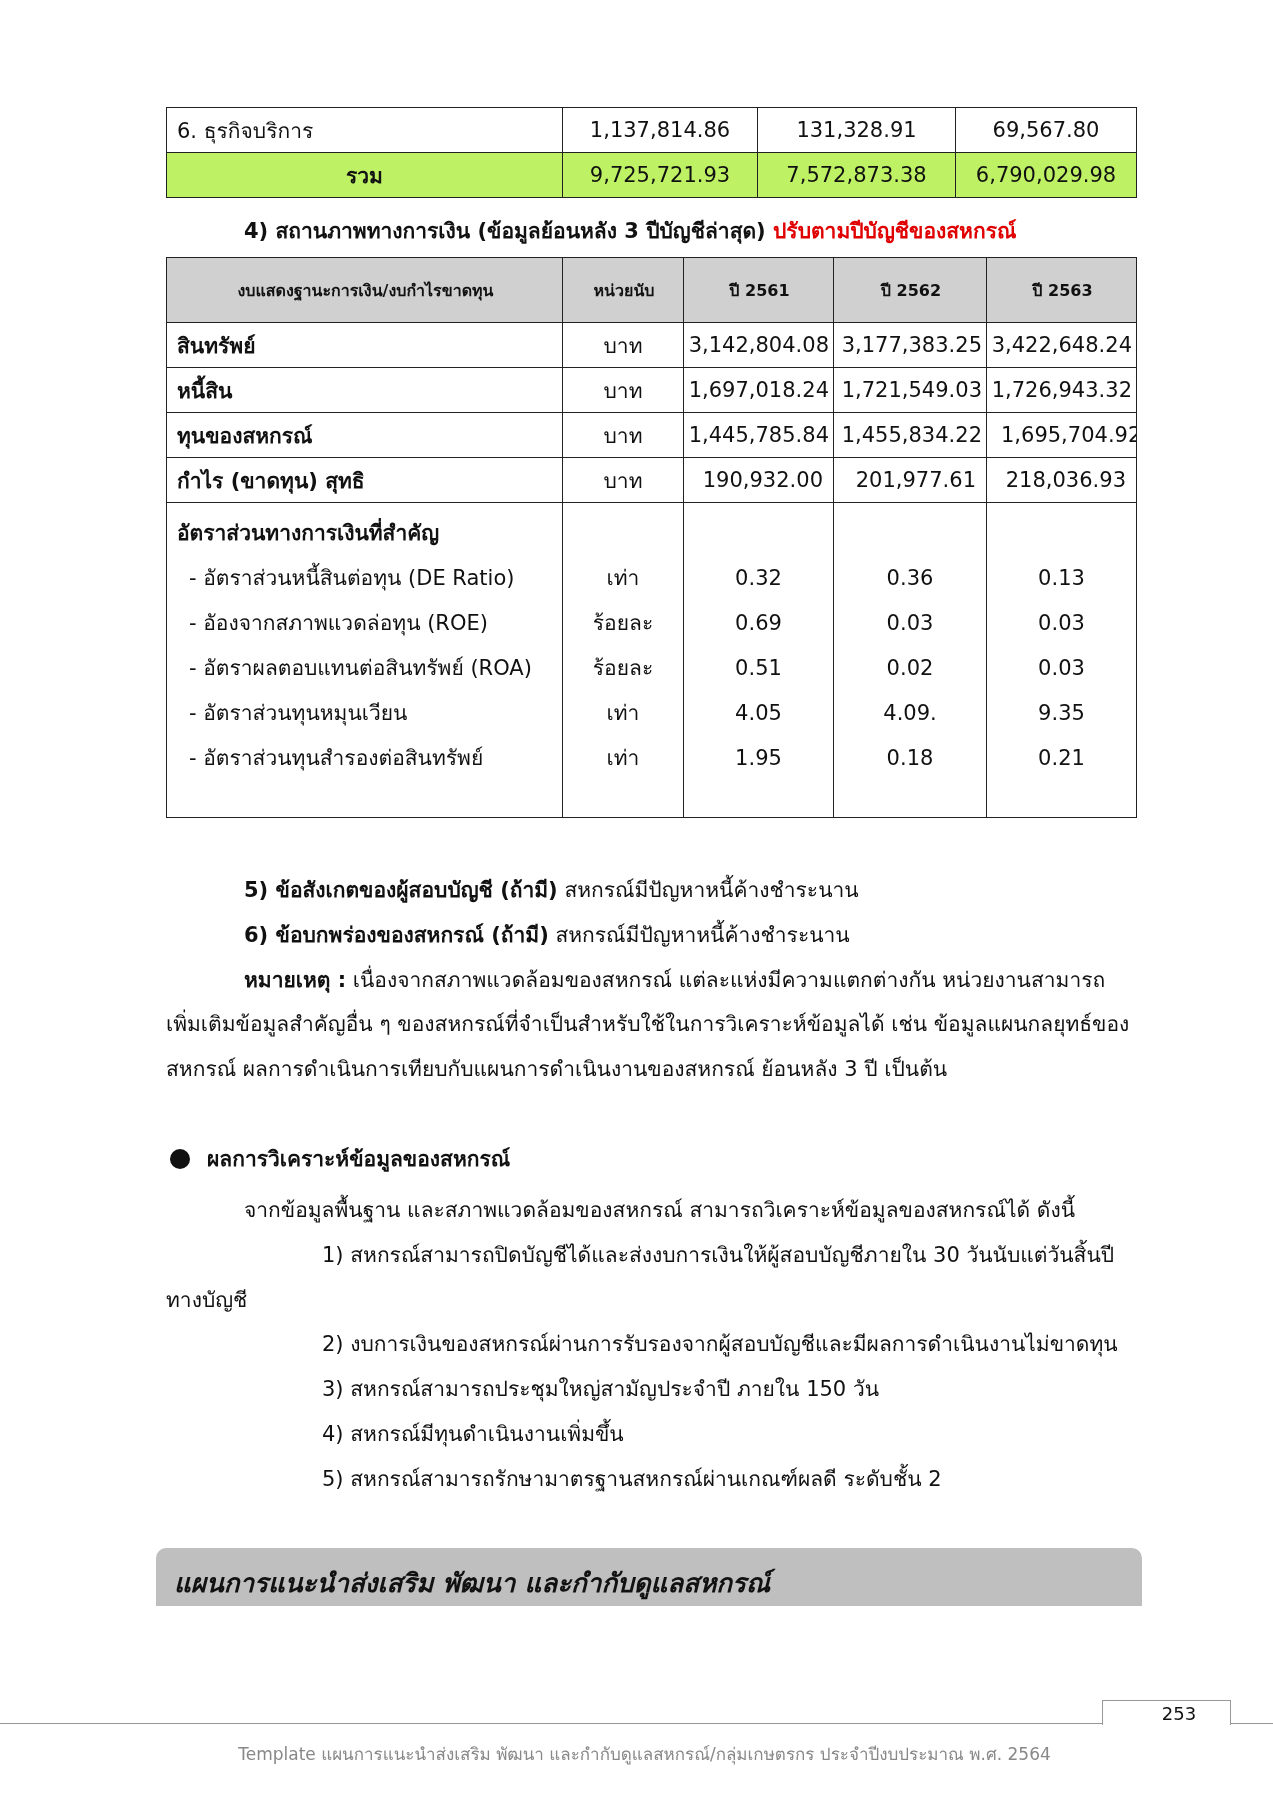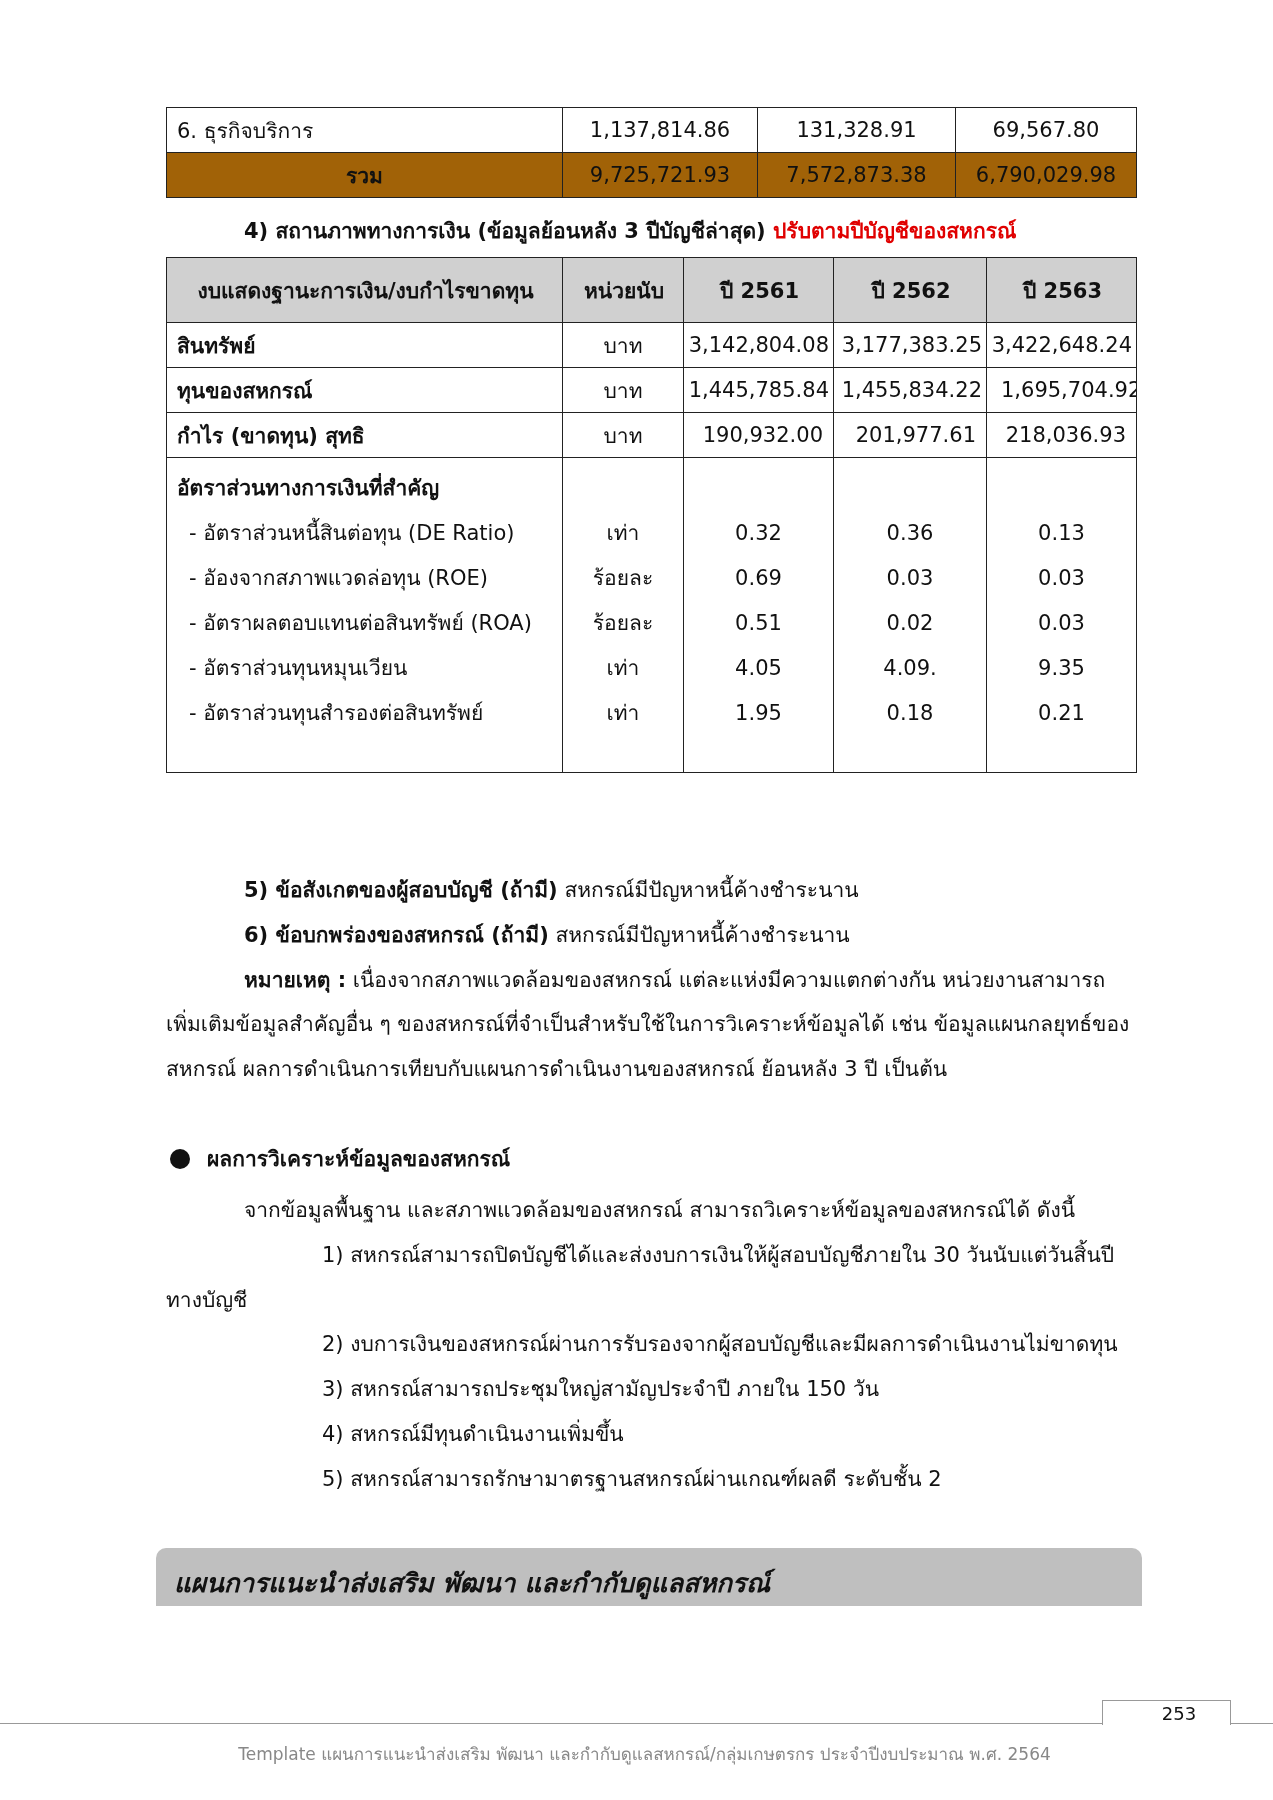--- a/index.html
+++ b/index.html
@@ -2,24 +2,24 @@
 <html><head>
 <meta charset="utf-8">
 <style>
   html, body { margin:0; padding:0; background:#ffffff; }
   body { width:1273px; height:1800px; position:relative; overflow:hidden;
          font-family:"DejaVu Sans", sans-serif; color:#111; }
   table { border-collapse:collapse; position:absolute; table-layout:fixed; }
   td, th { border:1.5px solid #222; padding:0 10px; font-size:21px; white-space:nowrap; overflow:hidden; }
   .num { text-align:right; }
   .ctr { text-align:center; }
-  .gray { background:#a16207; }
+  .gray { background:#bef264; }
   .bold { font-weight:bold; }
   .t1 td { height:44px; }
-  .t2 th { background:#d0d0d0; font-weight:bold; height:64px; font-size:21px;padding-left:12px; }
+  .t2 th { background:#d0d0d0; font-weight:bold; height:64px; font-size:16px;padding-left:12px; }
   .t2 td { height:44px; }
   .t2 td.ratio { vertical-align:top; padding-top:8px; line-height:45px; }
   .ratio-line { height:45px; }
   .ratio-line.indent { padding-left:12px; }
   .line { position:absolute; font-size:21px; line-height:30px; white-space:nowrap; }
   .red { color:#e00000; }
   .banner { position:absolute; left:156px; top:1548px; width:986px; height:58px;
             background:#bfbfbf; border-radius:10px 10px 0 0; }
   .banner span { position:absolute; left:18px; top:14px; font-size:26px; font-weight:bold;font-style:italic; }
   .footer-line { position:absolute; left:0; top:1723px; width:1273px; height:0; border-top:1.5px solid #999; }
@@ -76,20 +76,27 @@
     <th>ปี 2561</th>
     <th>ปี 2562</th>
     <th>ปี 2563</th>
   </tr>
   <tr>
     <td class="bold">สินทรัพย์</td>
     <td class="ctr">บาท</td>
     <td class="num" style="padding:0 4px;">3,142,804.08</td>
     <td class="num" style="padding:0 4px;">3,177,383.25</td>
     <td class="num" style="padding:0 4px;">3,422,648.24</td>
+  </tr>
+  <tr>
+    <td class="bold">หนี้สิน</td>
+    <td class="ctr">บาท</td>
+    <td class="num" style="padding:0 4px;">1,697,018.24</td>
+    <td class="num" style="padding:0 4px;">1,721,549.03</td>
+    <td class="num" style="padding:0 4px;">1,726,943.32</td>
   </tr>
   <tr>
     <td class="bold">ทุนของสหกรณ์</td>
     <td class="ctr">บาท</td>
     <td class="num" style="padding:0 4px;">1,445,785.84</td>
     <td class="num" style="padding:0 4px;">1,455,834.22</td>
     <td class="num" style="padding:0 14px;">1,695,704.92</td>
   </tr>
   <tr>
     <td class="bold">กำไร (ขาดทุน) สุทธิ</td>

